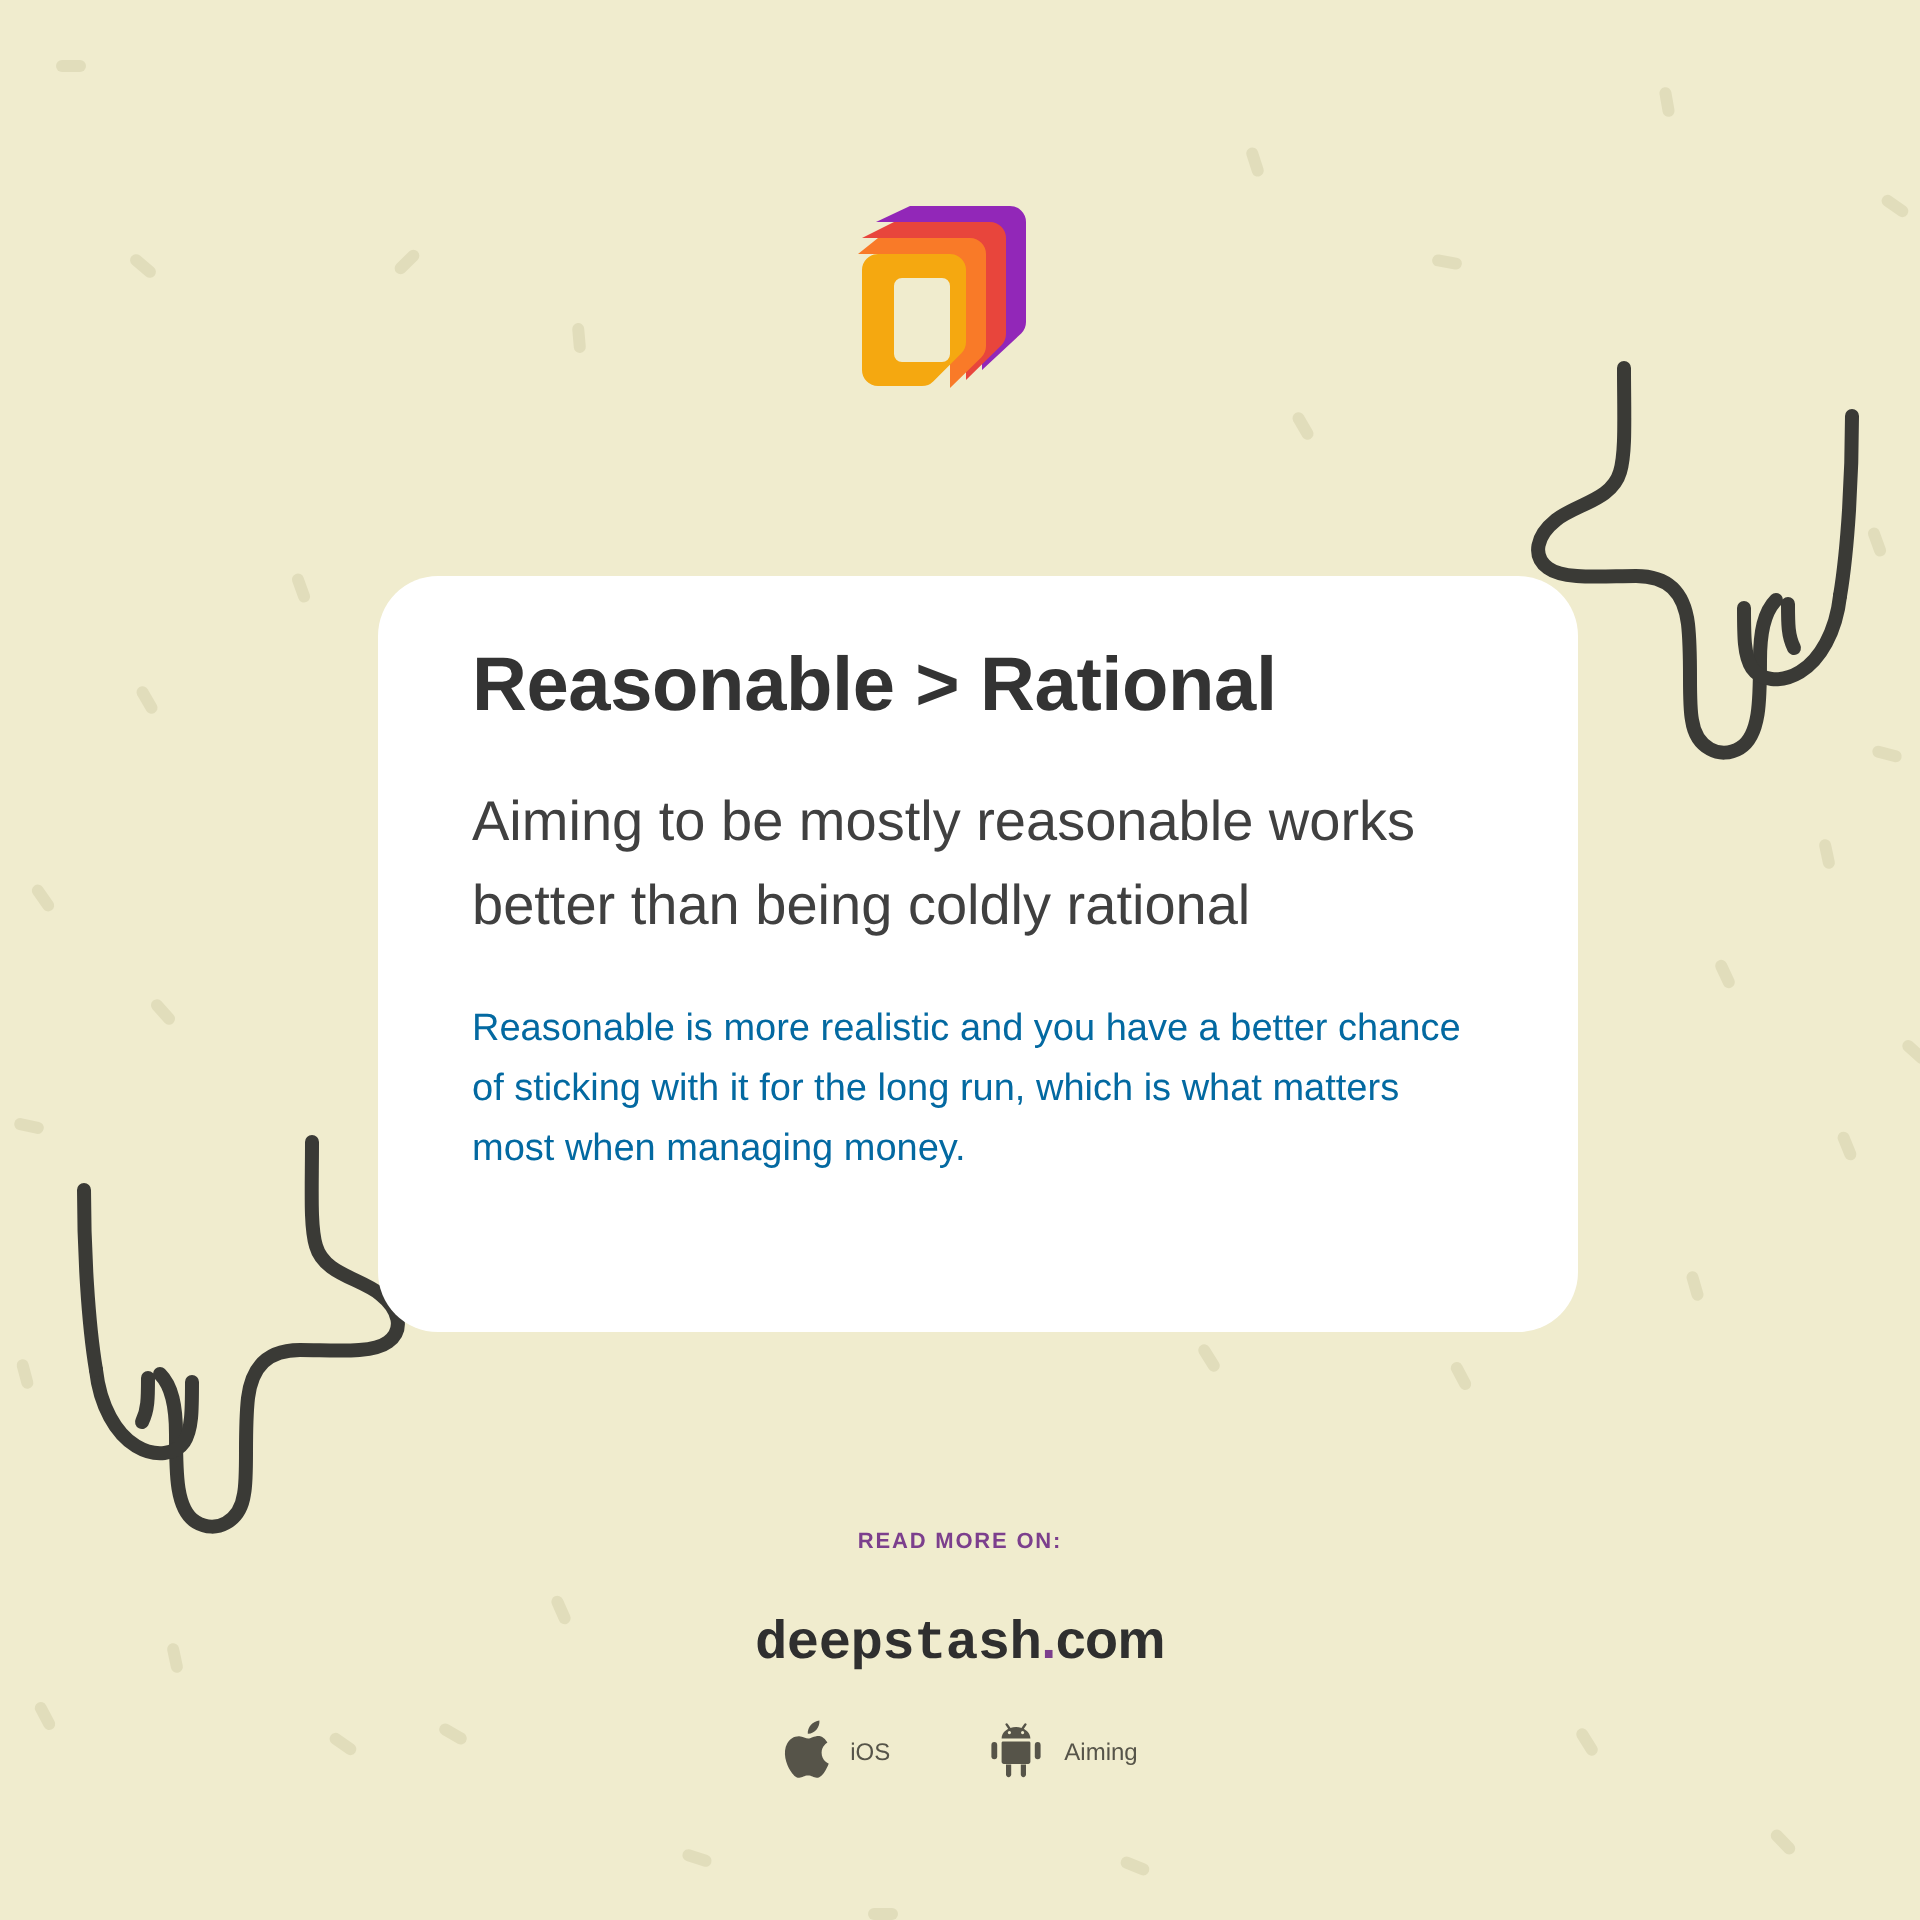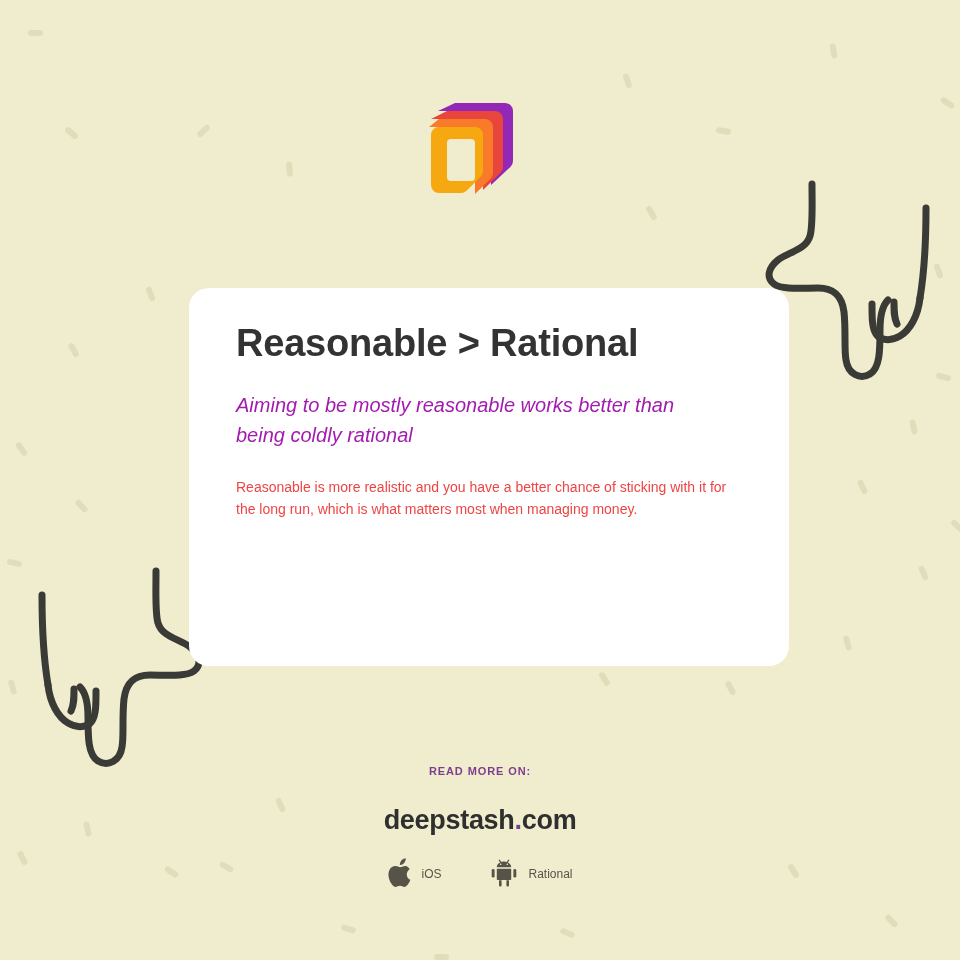--- a/index.html
+++ b/index.html
@@ -68,45 +68,44 @@
   .hand svg { display: block; width: 100%; height: 100%; }
 
   
   #card {
     position: absolute;
     left: 189px;
     top: 288px;
     width: 600px;
     height: 378px;
     background: #ffffff;
-    border-radius: 20px;
+    border-radius: 30px;
     padding: 34px 47px 0 47px;
   }
 
   #card-title {
     font-size: 38px;
     font-weight: bold;
     color: #333333;
     letter-spacing: -0.2px;
     line-height: 1.15;
   }
 
   #card-subtitle {
     margin-top: 24px;
-    font-size: 20px;
-    font-style: italic;
-    color: #a21caf;
+    font-size: 28px;
+    color: #404040;
     line-height: 1.5;
     max-width: 490px;
   }
 
   #card-body {
     margin-top: 26px;
-    font-size: 14px;
-    color: #ef4444;
+    font-size: 19px;
+    color: #0369a1;
     line-height: 1.58;
     max-width: 520px;
   }
 
   
   #footer {
     position: absolute;
     left: 0;
     right: 0;
     top: 765px;
@@ -120,21 +119,21 @@
     color: #7c3f8d;
     text-transform: uppercase;
   }
 
   #wordmark {
     margin-top: 28px;
     font-size: 27px;
     color: #2f2f2f;
     letter-spacing: -0.3px;
   }
-  #wordmark .ds-name { font-weight: bold; }
+  #wordmark .ds-name { font-weight: bold; font-family: Liberation Mono, monospace; }
   #wordmark .ds-dot  { color: #7c3f8d; font-weight: bold; }
   #wordmark .ds-tld  { font-weight: bold; }
 
   #stores {
     margin-top: 22px;
     display: flex;
     justify-content: center;
     align-items: center;
     gap: 47px;
   }
@@ -266,19 +265,19 @@
               <path d="M9.5 10.8h13c.4 0 .7.3.7.7v9.4c0 .6-.5 1.1-1.1 1.1H9.9c-.6 0-1.1-.5-1.1-1.1v-9.4c0-.4.3-.7.7-.7z"></path>
               <path d="M11 22.2h2.6v5.1c0 .7-.6 1.3-1.3 1.3s-1.3-.6-1.3-1.3v-5.1z"></path>
               <path d="M18.4 22.2H21v5.1c0 .7-.6 1.3-1.3 1.3s-1.3-.6-1.3-1.3v-5.1z"></path>
               <rect x="3.7" y="11" width="2.9" height="8.6" rx="1.45"></rect>
               <rect x="25.4" y="11" width="2.9" height="8.6" rx="1.45"></rect>
               <path d="M16 3.5c-4 0-7.2 2.6-7.2 5.8h14.4c0-3.2-3.2-5.8-7.2-5.8zm-3.3 3.6a.8.8 0 1 1 0-1.6.8.8 0 0 1 0 1.6zm6.6 0a.8.8 0 1 1 0-1.6.8.8 0 0 1 0 1.6z"></path>
               <path d="M11.3 2.2l1.5 2.2M20.7 2.2l-1.5 2.2" stroke="#565449" stroke-width="1.2" stroke-linecap="round" fill="none"></path>
             </g>
           </svg>
         </span>
-        <span class="store-label">Rational</span>
+        <span class="store-label">Aiming</span>
       </div>
 
     </div>
   </div>
 
 </div>
 
 </body></html>

